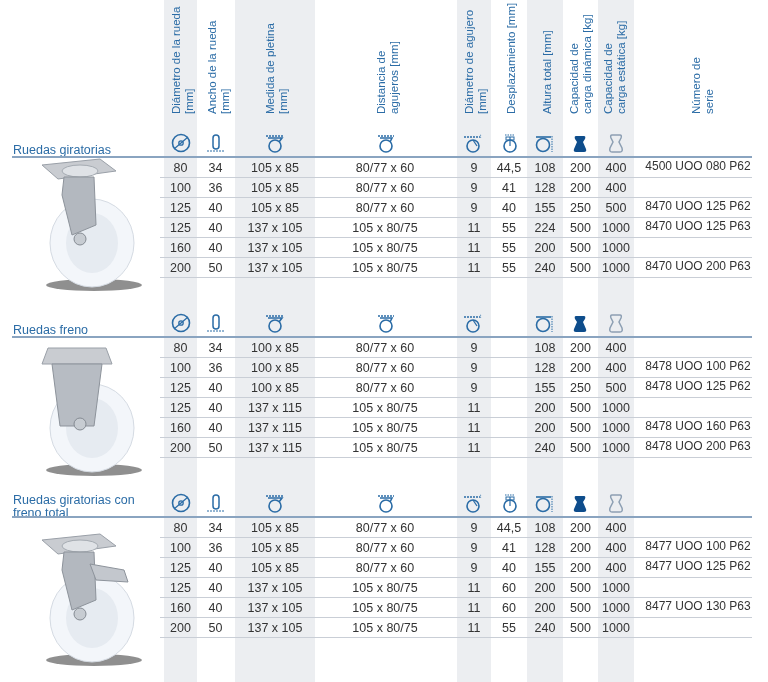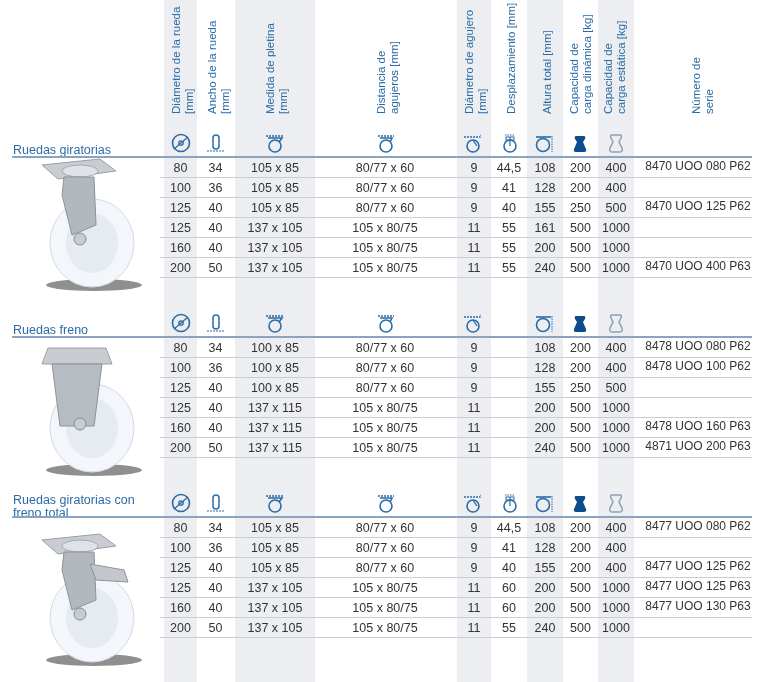--- a/index.html
+++ b/index.html
@@ -95,21 +95,21 @@
       <div class="row" style="top:158px;">
         <span class="cell" style="left:4px;width:33px;">80</span>
         <span class="cell" style="left:39px;width:33px;">34</span>
         <span class="cell" style="left:75px;width:80px;">105 x 85</span>
         <span class="cell" style="left:160px;width:130px;">80/77 x 60</span>
         <span class="cell" style="left:297px;width:34px;">9</span>
         <span class="cell" style="left:332px;width:34px;">44,5</span>
         <span class="cell" style="left:367px;width:36px;">108</span>
         <span class="cell" style="left:403px;width:35px;">200</span>
         <span class="cell" style="left:438px;width:36px;">400</span>
-        <span class="serial" style="left:484px;top:-2px;">8470 UOO 080 P62</span>
+        <span class="serial" style="left:484px;top:-2px;">4500 UOO 080 P62</span>
       </div>
       <div class="rowline" style="top:177px;"></div>
       <div class="row" style="top:178px;">
         <span class="cell" style="left:4px;width:33px;">100</span>
         <span class="cell" style="left:39px;width:33px;">36</span>
         <span class="cell" style="left:75px;width:80px;">105 x 85</span>
         <span class="cell" style="left:160px;width:130px;">80/77 x 60</span>
         <span class="cell" style="left:297px;width:34px;">9</span>
         <span class="cell" style="left:332px;width:34px;">41</span>
         <span class="cell" style="left:367px;width:36px;">128</span>
@@ -130,23 +130,24 @@
         <span class="serial" style="left:484px;top:-2px;">8470 UOO 125 P62</span>
       </div>
       <div class="rowline" style="top:217px;"></div>
       <div class="row" style="top:218px;">
         <span class="cell" style="left:4px;width:33px;">125</span>
         <span class="cell" style="left:39px;width:33px;">40</span>
         <span class="cell" style="left:75px;width:80px;">137 x 105</span>
         <span class="cell" style="left:160px;width:130px;">105 x 80/75</span>
         <span class="cell" style="left:297px;width:34px;">11</span>
         <span class="cell" style="left:332px;width:34px;">55</span>
-        <span class="cell" style="left:367px;width:36px;">161</span>
-        <span class="cell" style="left:403px;width:35px;">500</span>
-        <span class="cell" style="left:438px;width:36px;">1000</span>
+        <span class="cell" style="left:367px;width:36px;">224</span>
+        <span class="cell" style="left:403px;width:35px;">500</span>
+        <span class="cell" style="left:438px;width:36px;">1000</span>
+        <span class="serial" style="left:484px;top:-2px;">8470 UOO 125 P63</span>
       </div>
       <div class="rowline" style="top:237px;"></div>
       <div class="row" style="top:238px;">
         <span class="cell" style="left:4px;width:33px;">160</span>
         <span class="cell" style="left:39px;width:33px;">40</span>
         <span class="cell" style="left:75px;width:80px;">137 x 105</span>
         <span class="cell" style="left:160px;width:130px;">105 x 80/75</span>
         <span class="cell" style="left:297px;width:34px;">11</span>
         <span class="cell" style="left:332px;width:34px;">55</span>
         <span class="cell" style="left:367px;width:36px;">200</span>
@@ -157,21 +158,21 @@
       <div class="row" style="top:258px;">
         <span class="cell" style="left:4px;width:33px;">200</span>
         <span class="cell" style="left:39px;width:33px;">50</span>
         <span class="cell" style="left:75px;width:80px;">137 x 105</span>
         <span class="cell" style="left:160px;width:130px;">105 x 80/75</span>
         <span class="cell" style="left:297px;width:34px;">11</span>
         <span class="cell" style="left:332px;width:34px;">55</span>
         <span class="cell" style="left:367px;width:36px;">240</span>
         <span class="cell" style="left:403px;width:35px;">500</span>
         <span class="cell" style="left:438px;width:36px;">1000</span>
-        <span class="serial" style="left:484px;top:-2px;">8470 UOO 400 P63</span>
+        <span class="serial" style="left:484px;top:-2px;">8470 UOO 200 P63</span>
       </div>
       <div class="rowline" style="top:277px;"></div>
     </div>
     <div>
       <div class="section-title" style="top:324px;width:150px;">Ruedas freno</div>
       <span class="icon" style="left:170px;top:312px;"><svg viewBox="0 0 22 22" width="22" height="22">
           <circle cx="11" cy="11" r="8.5" fill="none" stroke="#2b6ca6" stroke-width="1.6"></circle>
           <circle cx="11" cy="11" r="2.2" fill="none" stroke="#2b6ca6" stroke-width="1.3"></circle>
           <line x1="4" y1="17" x2="18" y2="5" stroke="#2b6ca6" stroke-width="1.2"></line>
         </svg></span>
@@ -218,21 +219,20 @@
       <div class="row" style="top:338px;">
         <span class="cell" style="left:4px;width:33px;">80</span>
         <span class="cell" style="left:39px;width:33px;">34</span>
         <span class="cell" style="left:75px;width:80px;">100 x 85</span>
         <span class="cell" style="left:160px;width:130px;">80/77 x 60</span>
         <span class="cell" style="left:297px;width:34px;">9</span>
         <span class="cell" style="left:332px;width:34px;"></span>
         <span class="cell" style="left:367px;width:36px;">108</span>
         <span class="cell" style="left:403px;width:35px;">200</span>
         <span class="cell" style="left:438px;width:36px;">400</span>
-        <span class="serial" style="left:484px;top:-2px;">8478 UOO 080 P62</span>
       </div>
       <div class="rowline" style="top:357px;"></div>
       <div class="row" style="top:358px;">
         <span class="cell" style="left:4px;width:33px;">100</span>
         <span class="cell" style="left:39px;width:33px;">36</span>
         <span class="cell" style="left:75px;width:80px;">100 x 85</span>
         <span class="cell" style="left:160px;width:130px;">80/77 x 60</span>
         <span class="cell" style="left:297px;width:34px;">9</span>
         <span class="cell" style="left:332px;width:34px;"></span>
         <span class="cell" style="left:367px;width:36px;">128</span>
@@ -244,20 +244,21 @@
       <div class="row" style="top:378px;">
         <span class="cell" style="left:4px;width:33px;">125</span>
         <span class="cell" style="left:39px;width:33px;">40</span>
         <span class="cell" style="left:75px;width:80px;">100 x 85</span>
         <span class="cell" style="left:160px;width:130px;">80/77 x 60</span>
         <span class="cell" style="left:297px;width:34px;">9</span>
         <span class="cell" style="left:332px;width:34px;"></span>
         <span class="cell" style="left:367px;width:36px;">155</span>
         <span class="cell" style="left:403px;width:35px;">250</span>
         <span class="cell" style="left:438px;width:36px;">500</span>
+        <span class="serial" style="left:484px;top:-2px;">8478 UOO 125 P62</span>
       </div>
       <div class="rowline" style="top:397px;"></div>
       <div class="row" style="top:398px;">
         <span class="cell" style="left:4px;width:33px;">125</span>
         <span class="cell" style="left:39px;width:33px;">40</span>
         <span class="cell" style="left:75px;width:80px;">137 x 115</span>
         <span class="cell" style="left:160px;width:130px;">105 x 80/75</span>
         <span class="cell" style="left:297px;width:34px;">11</span>
         <span class="cell" style="left:332px;width:34px;"></span>
         <span class="cell" style="left:367px;width:36px;">200</span>
@@ -281,21 +282,21 @@
       <div class="row" style="top:438px;">
         <span class="cell" style="left:4px;width:33px;">200</span>
         <span class="cell" style="left:39px;width:33px;">50</span>
         <span class="cell" style="left:75px;width:80px;">137 x 115</span>
         <span class="cell" style="left:160px;width:130px;">105 x 80/75</span>
         <span class="cell" style="left:297px;width:34px;">11</span>
         <span class="cell" style="left:332px;width:34px;"></span>
         <span class="cell" style="left:367px;width:36px;">240</span>
         <span class="cell" style="left:403px;width:35px;">500</span>
         <span class="cell" style="left:438px;width:36px;">1000</span>
-        <span class="serial" style="left:484px;top:-2px;">4871 UOO 200 P63</span>
+        <span class="serial" style="left:484px;top:-2px;">8478 UOO 200 P63</span>
       </div>
       <div class="rowline" style="top:457px;"></div>
     </div>
     <div>
       <div class="section-title" style="top:494px;width:150px;">Ruedas giratorias con freno total</div>
       <span class="icon" style="left:170px;top:492px;"><svg viewBox="0 0 22 22" width="22" height="22">
           <circle cx="11" cy="11" r="8.5" fill="none" stroke="#2b6ca6" stroke-width="1.6"></circle>
           <circle cx="11" cy="11" r="2.2" fill="none" stroke="#2b6ca6" stroke-width="1.3"></circle>
           <line x1="4" y1="17" x2="18" y2="5" stroke="#2b6ca6" stroke-width="1.2"></line>
         </svg></span>
@@ -350,33 +351,33 @@
       <div class="row" style="top:518px;">
         <span class="cell" style="left:4px;width:33px;">80</span>
         <span class="cell" style="left:39px;width:33px;">34</span>
         <span class="cell" style="left:75px;width:80px;">105 x 85</span>
         <span class="cell" style="left:160px;width:130px;">80/77 x 60</span>
         <span class="cell" style="left:297px;width:34px;">9</span>
         <span class="cell" style="left:332px;width:34px;">44,5</span>
         <span class="cell" style="left:367px;width:36px;">108</span>
         <span class="cell" style="left:403px;width:35px;">200</span>
         <span class="cell" style="left:438px;width:36px;">400</span>
-        <span class="serial" style="left:484px;top:-2px;">8477 UOO 080 P62</span>
       </div>
       <div class="rowline" style="top:537px;"></div>
       <div class="row" style="top:538px;">
         <span class="cell" style="left:4px;width:33px;">100</span>
         <span class="cell" style="left:39px;width:33px;">36</span>
         <span class="cell" style="left:75px;width:80px;">105 x 85</span>
         <span class="cell" style="left:160px;width:130px;">80/77 x 60</span>
         <span class="cell" style="left:297px;width:34px;">9</span>
         <span class="cell" style="left:332px;width:34px;">41</span>
         <span class="cell" style="left:367px;width:36px;">128</span>
         <span class="cell" style="left:403px;width:35px;">200</span>
         <span class="cell" style="left:438px;width:36px;">400</span>
+        <span class="serial" style="left:484px;top:-2px;">8477 UOO 100 P62</span>
       </div>
       <div class="rowline" style="top:557px;"></div>
       <div class="row" style="top:558px;">
         <span class="cell" style="left:4px;width:33px;">125</span>
         <span class="cell" style="left:39px;width:33px;">40</span>
         <span class="cell" style="left:75px;width:80px;">105 x 85</span>
         <span class="cell" style="left:160px;width:130px;">80/77 x 60</span>
         <span class="cell" style="left:297px;width:34px;">9</span>
         <span class="cell" style="left:332px;width:34px;">40</span>
         <span class="cell" style="left:367px;width:36px;">155</span>
@@ -388,21 +389,20 @@
       <div class="row" style="top:578px;">
         <span class="cell" style="left:4px;width:33px;">125</span>
         <span class="cell" style="left:39px;width:33px;">40</span>
         <span class="cell" style="left:75px;width:80px;">137 x 105</span>
         <span class="cell" style="left:160px;width:130px;">105 x 80/75</span>
         <span class="cell" style="left:297px;width:34px;">11</span>
         <span class="cell" style="left:332px;width:34px;">60</span>
         <span class="cell" style="left:367px;width:36px;">200</span>
         <span class="cell" style="left:403px;width:35px;">500</span>
         <span class="cell" style="left:438px;width:36px;">1000</span>
-        <span class="serial" style="left:484px;top:-2px;">8477 UOO 125 P63</span>
       </div>
       <div class="rowline" style="top:597px;"></div>
       <div class="row" style="top:598px;">
         <span class="cell" style="left:4px;width:33px;">160</span>
         <span class="cell" style="left:39px;width:33px;">40</span>
         <span class="cell" style="left:75px;width:80px;">137 x 105</span>
         <span class="cell" style="left:160px;width:130px;">105 x 80/75</span>
         <span class="cell" style="left:297px;width:34px;">11</span>
         <span class="cell" style="left:332px;width:34px;">60</span>
         <span class="cell" style="left:367px;width:36px;">200</span>

